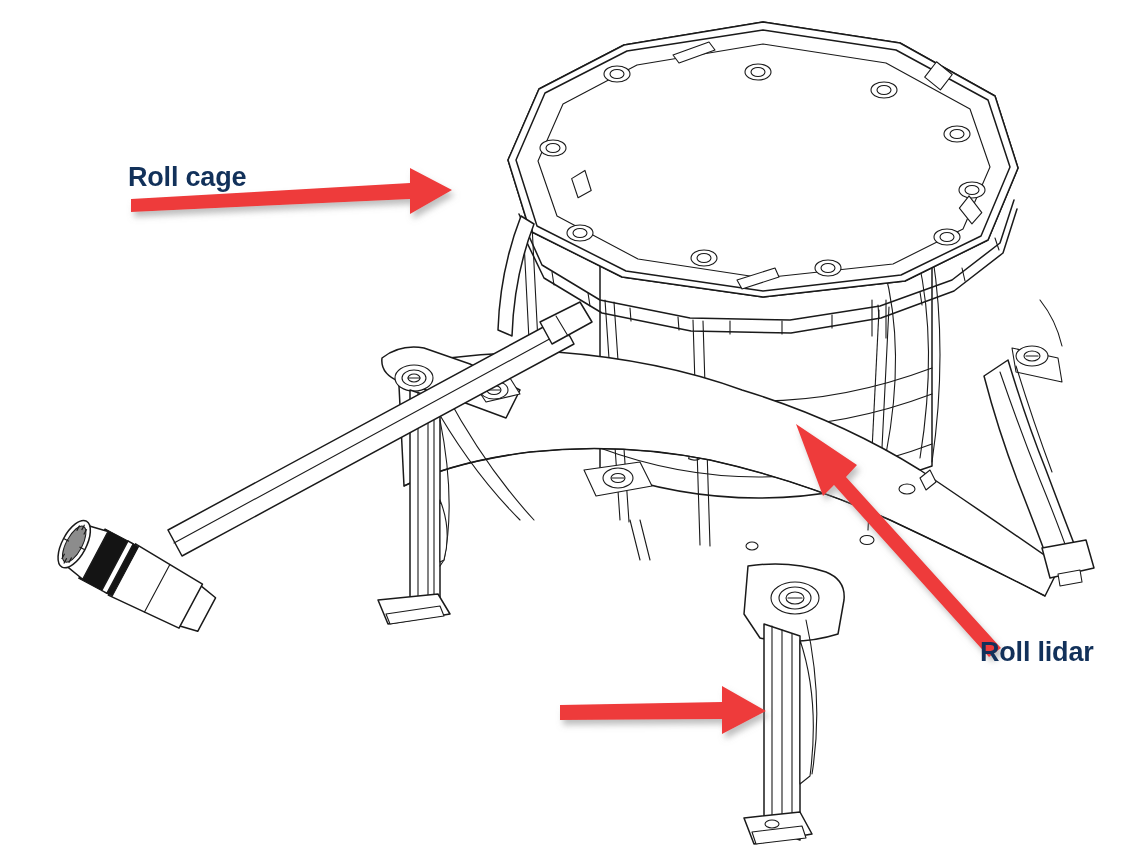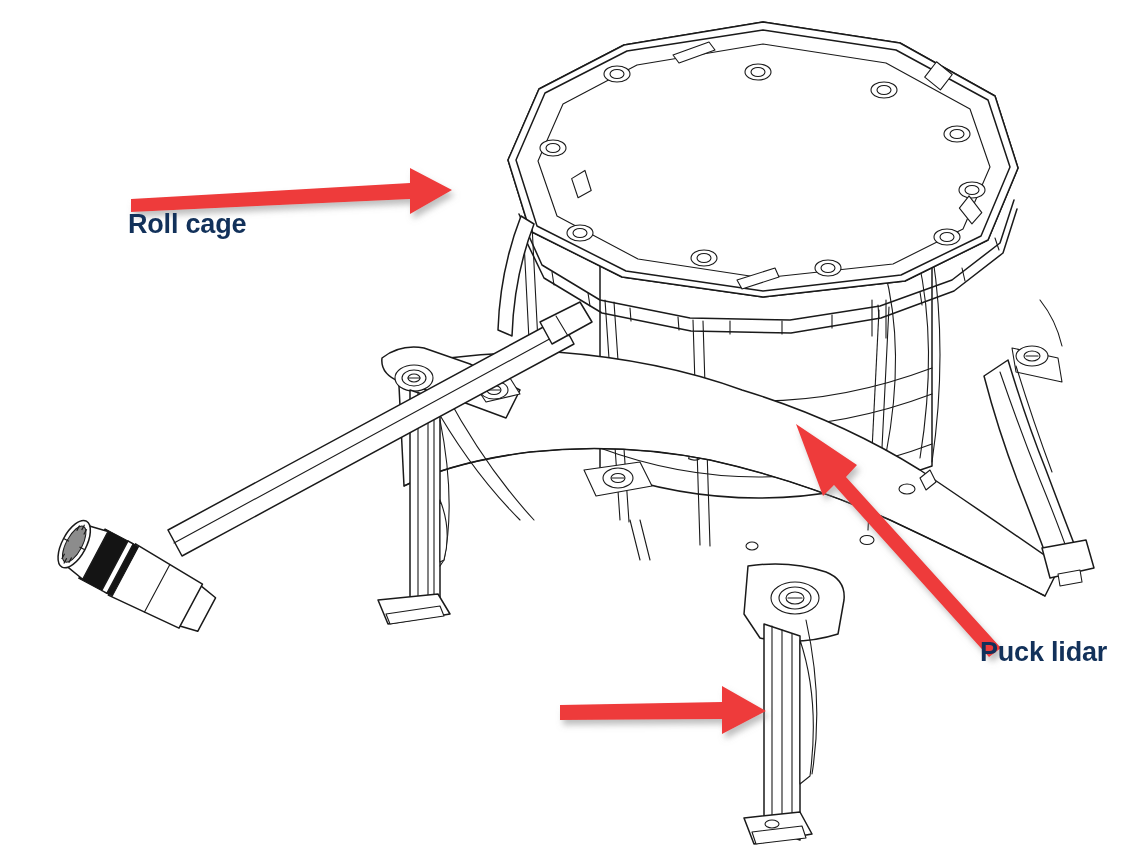--- a/index.html
+++ b/index.html
@@ -14,21 +14,21 @@
   #drawing{position:absolute;left:0;top:0;width:1145px;height:856px;}
   .anno-label{
     position:absolute;
     font-family:"Liberation Sans",sans-serif;
     font-weight:bold;
     color:#12315a;
     line-height:1.16;
     white-space:pre-line;
     letter-spacing:-0.2px;
   }
-  #lbl-rollcage{left:128px;top:162px;font-size:27px;margin-top:47px;}
+  #lbl-rollcage{left:128px;top:162px;font-size:27px;}
   #lbl-mounting{left:432px;top:674px;font-size:27px;}
   #lbl-puck{left:980px;top:637px;font-size:27px;}
   .arrow-layer{position:absolute;left:0;top:0;width:1145px;height:856px;}
 </style>
 </head>
 <body>
 
 <div id="stage">
 
   <svg id="drawing" viewBox="0 0 1145 856">
@@ -312,15 +312,15 @@
     </g>
 
     <g filter="url(#arrowShadow)">
       <path fill="#ee3b3b" d="M1001,648 L846,477 L857,465 L796,424 L823,496 L834,485 L989,657 Z"></path>
     </g>
   </svg>
 
   <div class="anno-label" id="lbl-rollcage">Roll cage</div>
 
 
-  <div class="anno-label" id="lbl-puck">Puck lidar</div>
+  <div class="anno-label" id="lbl-puck">Roll lidar</div>
 
 </div>
 
 </body></html>

